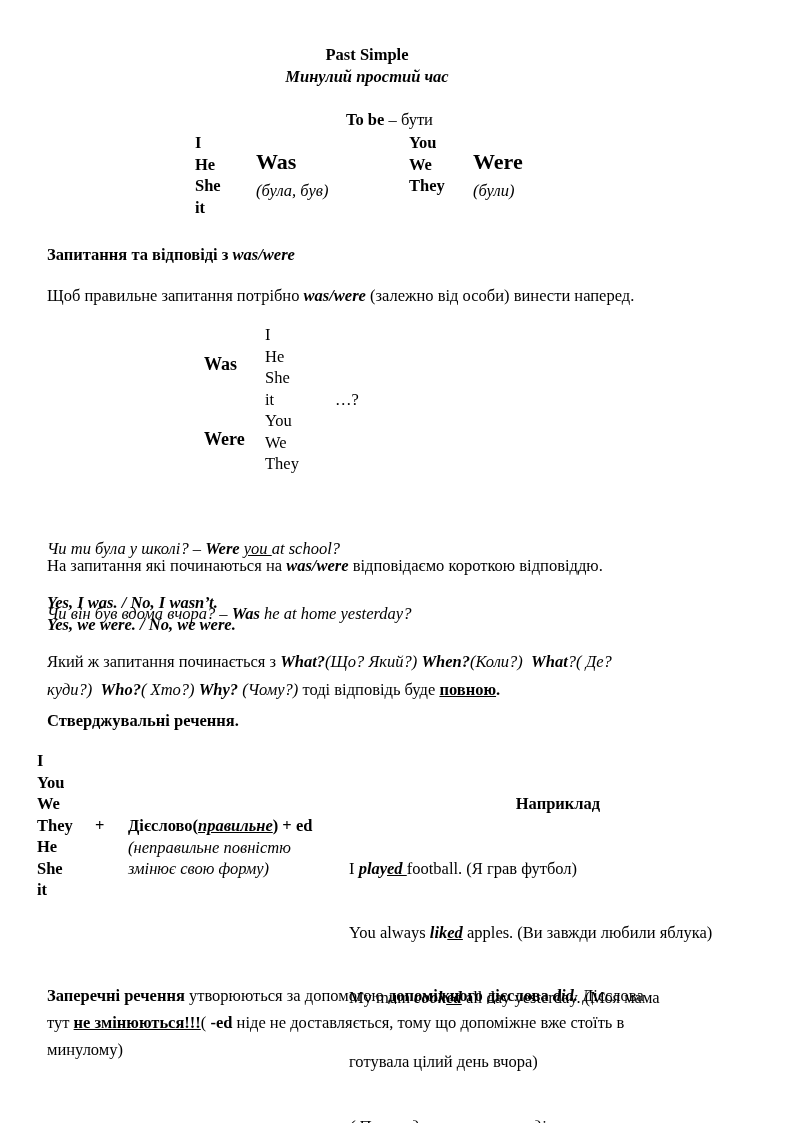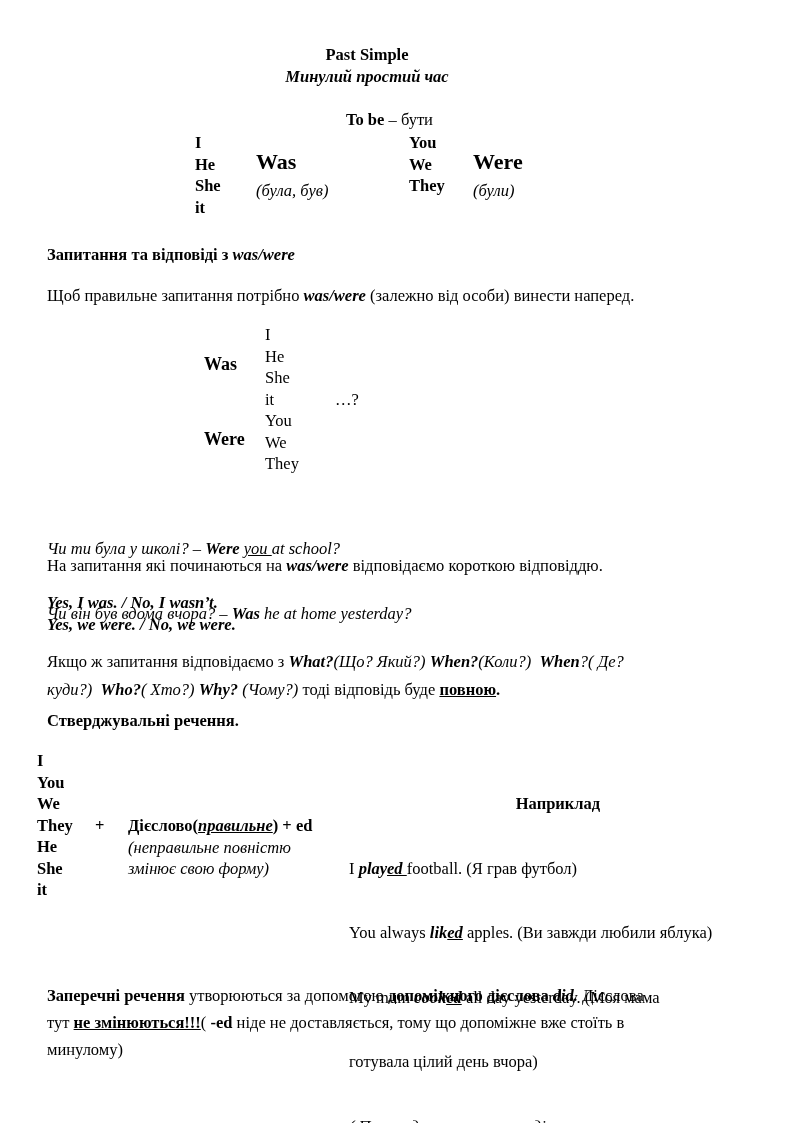--- a/index.html
+++ b/index.html
@@ -72,21 +72,21 @@
   </div>
 
   <div class="abs rich" style="left:47px;top:555px;"><span>На запитання які починаються на </span><span class="b i">was/were</span><span> відповідаємо короткою відповіддю.</span></div>
 
   <div class="abs b i" style="left:47px;top:592px;">
     <div>Yes, I was. / No, I wasn’t.</div>
     <div>Yes, we were. / No, we were.</div>
   </div>
 
   <div class="abs wh" style="left:47px;top:648px;">
-    <div class="rich"><span>Якщо ж запитання відповідаємо з </span><span class="b i">What?</span><span class="i">(Що? Який?)</span><span> </span><span class="b i">When?</span><span class="i">(Коли?)</span><span>  </span><span class="b i">When</span><span class="i">?( Де?</span></div>
+    <div class="rich"><span>Який ж запитання починається з </span><span class="b i">What?</span><span class="i">(Що? Який?)</span><span> </span><span class="b i">When?</span><span class="i">(Коли?)</span><span>  </span><span class="b i">What</span><span class="i">?( Де?</span></div>
     <div class="rich"><span class="i">куди?)</span><span>  </span><span class="b i">Who?</span><span class="i">( Хто?)</span><span> </span><span class="b i">Why?</span><span class="i"> (Чому?)</span><span> тоді відповідь буде </span><span class="b u">повною</span><span class="b">.</span></div>
   </div>
 
   <div class="abs b" style="left:47px;top:710px;">Стверджувальні речення.</div>
 
   <div class="abs b" style="left:37px;top:750px;">
     <div>I</div>
     <div>You</div>
     <div>We</div>
     <div>They</div>

